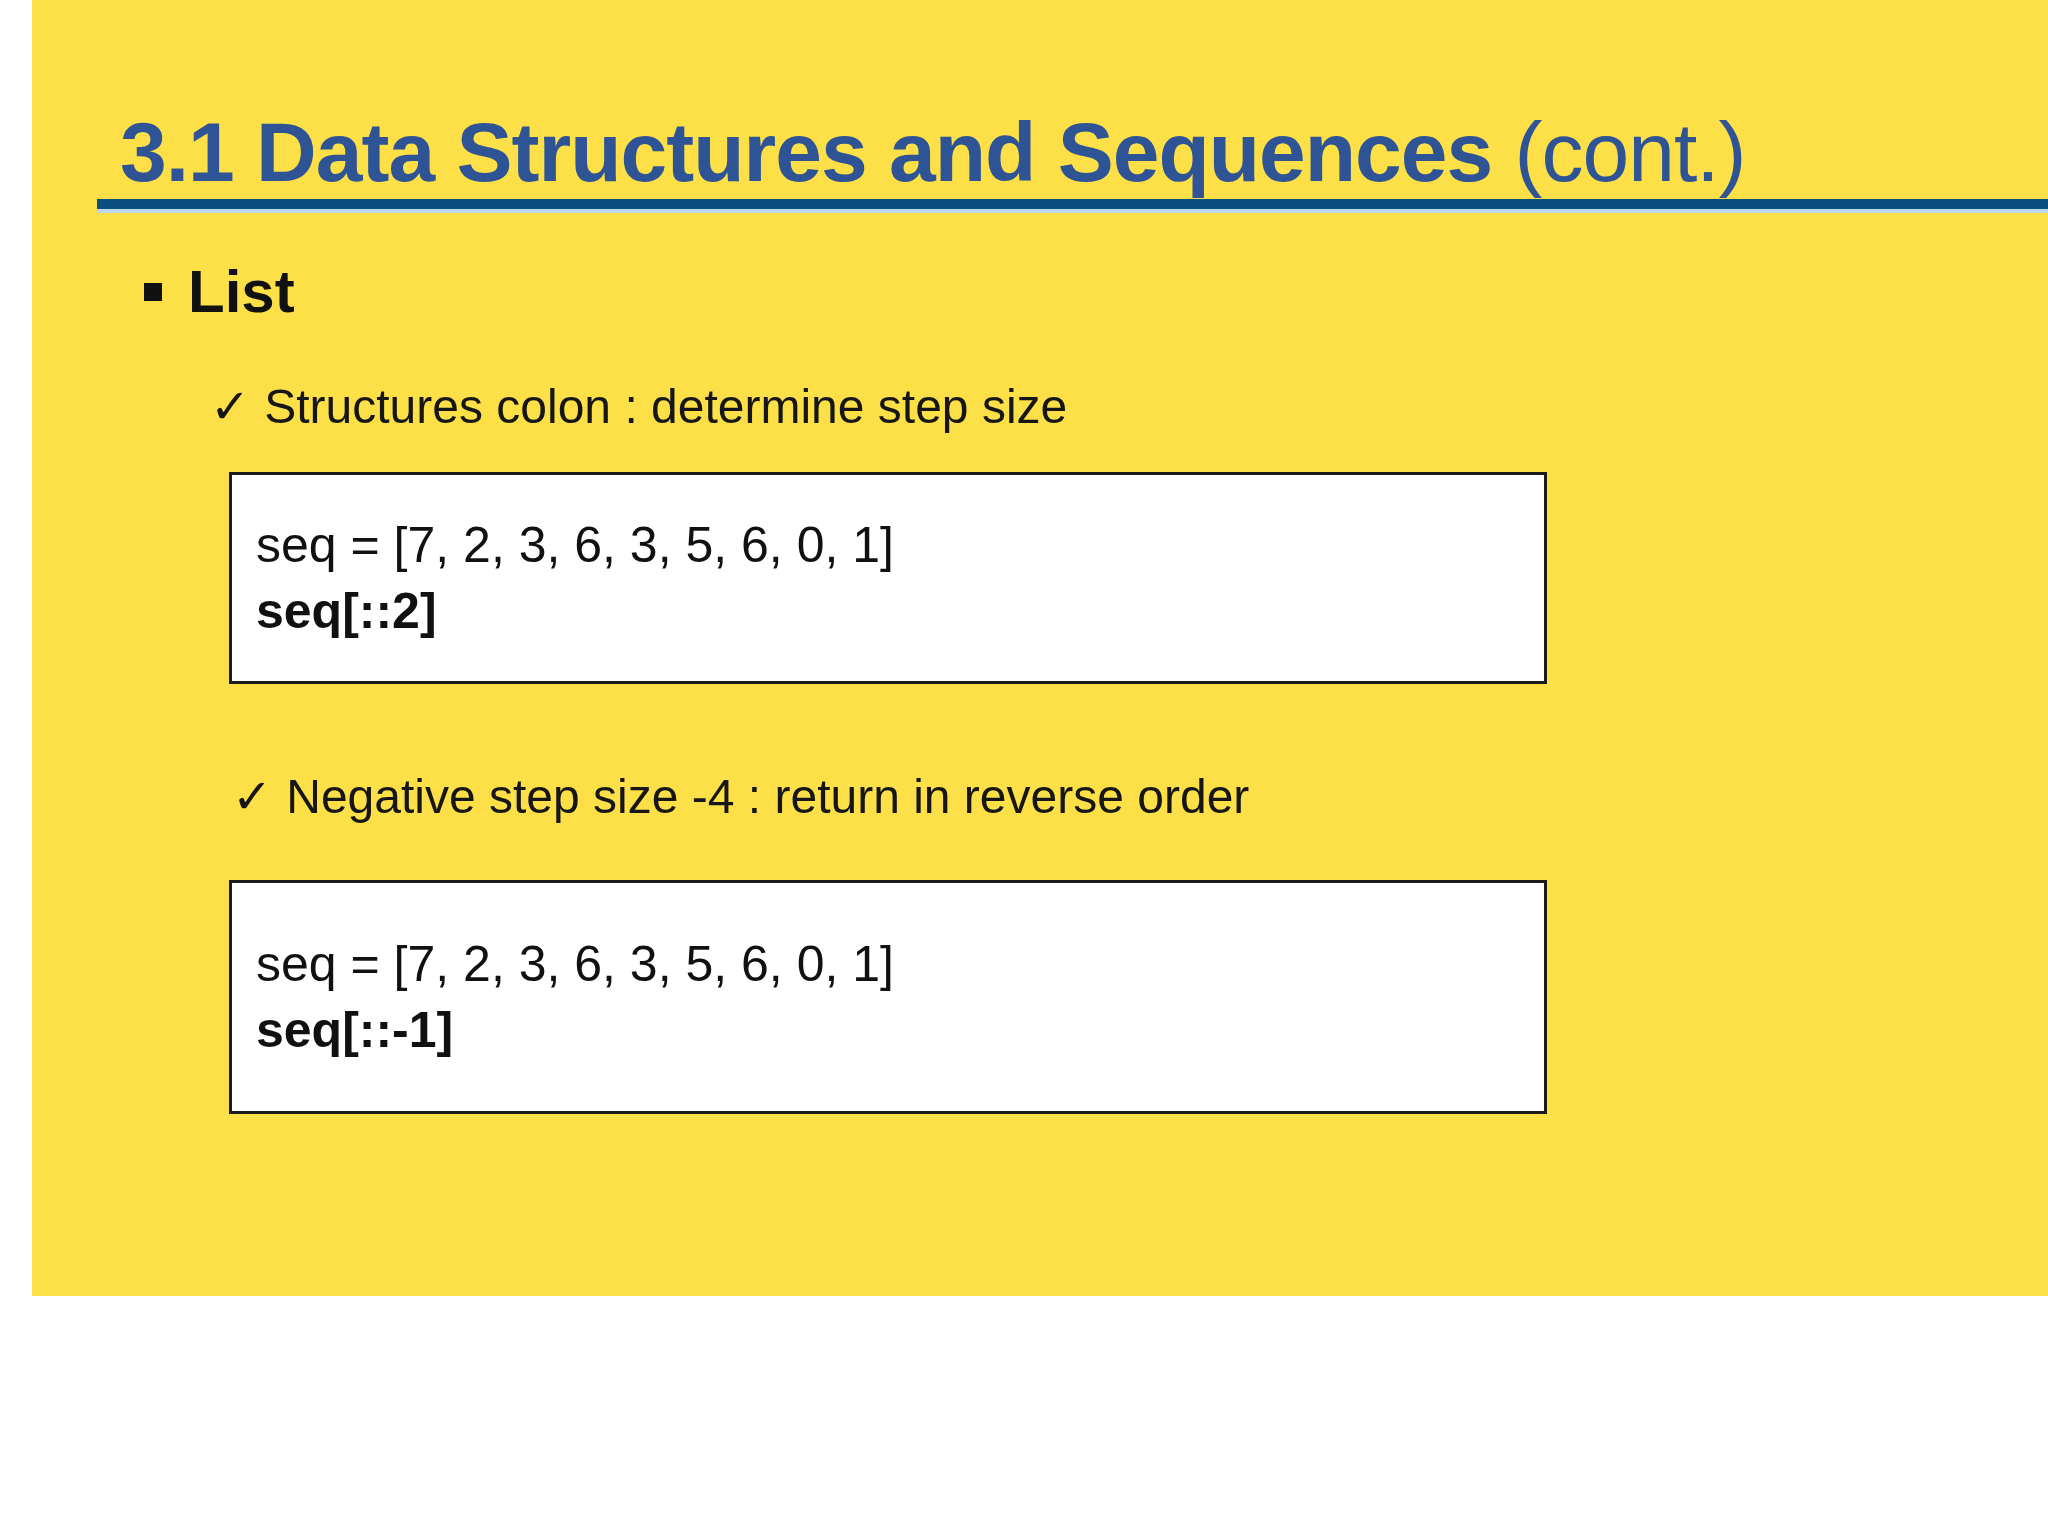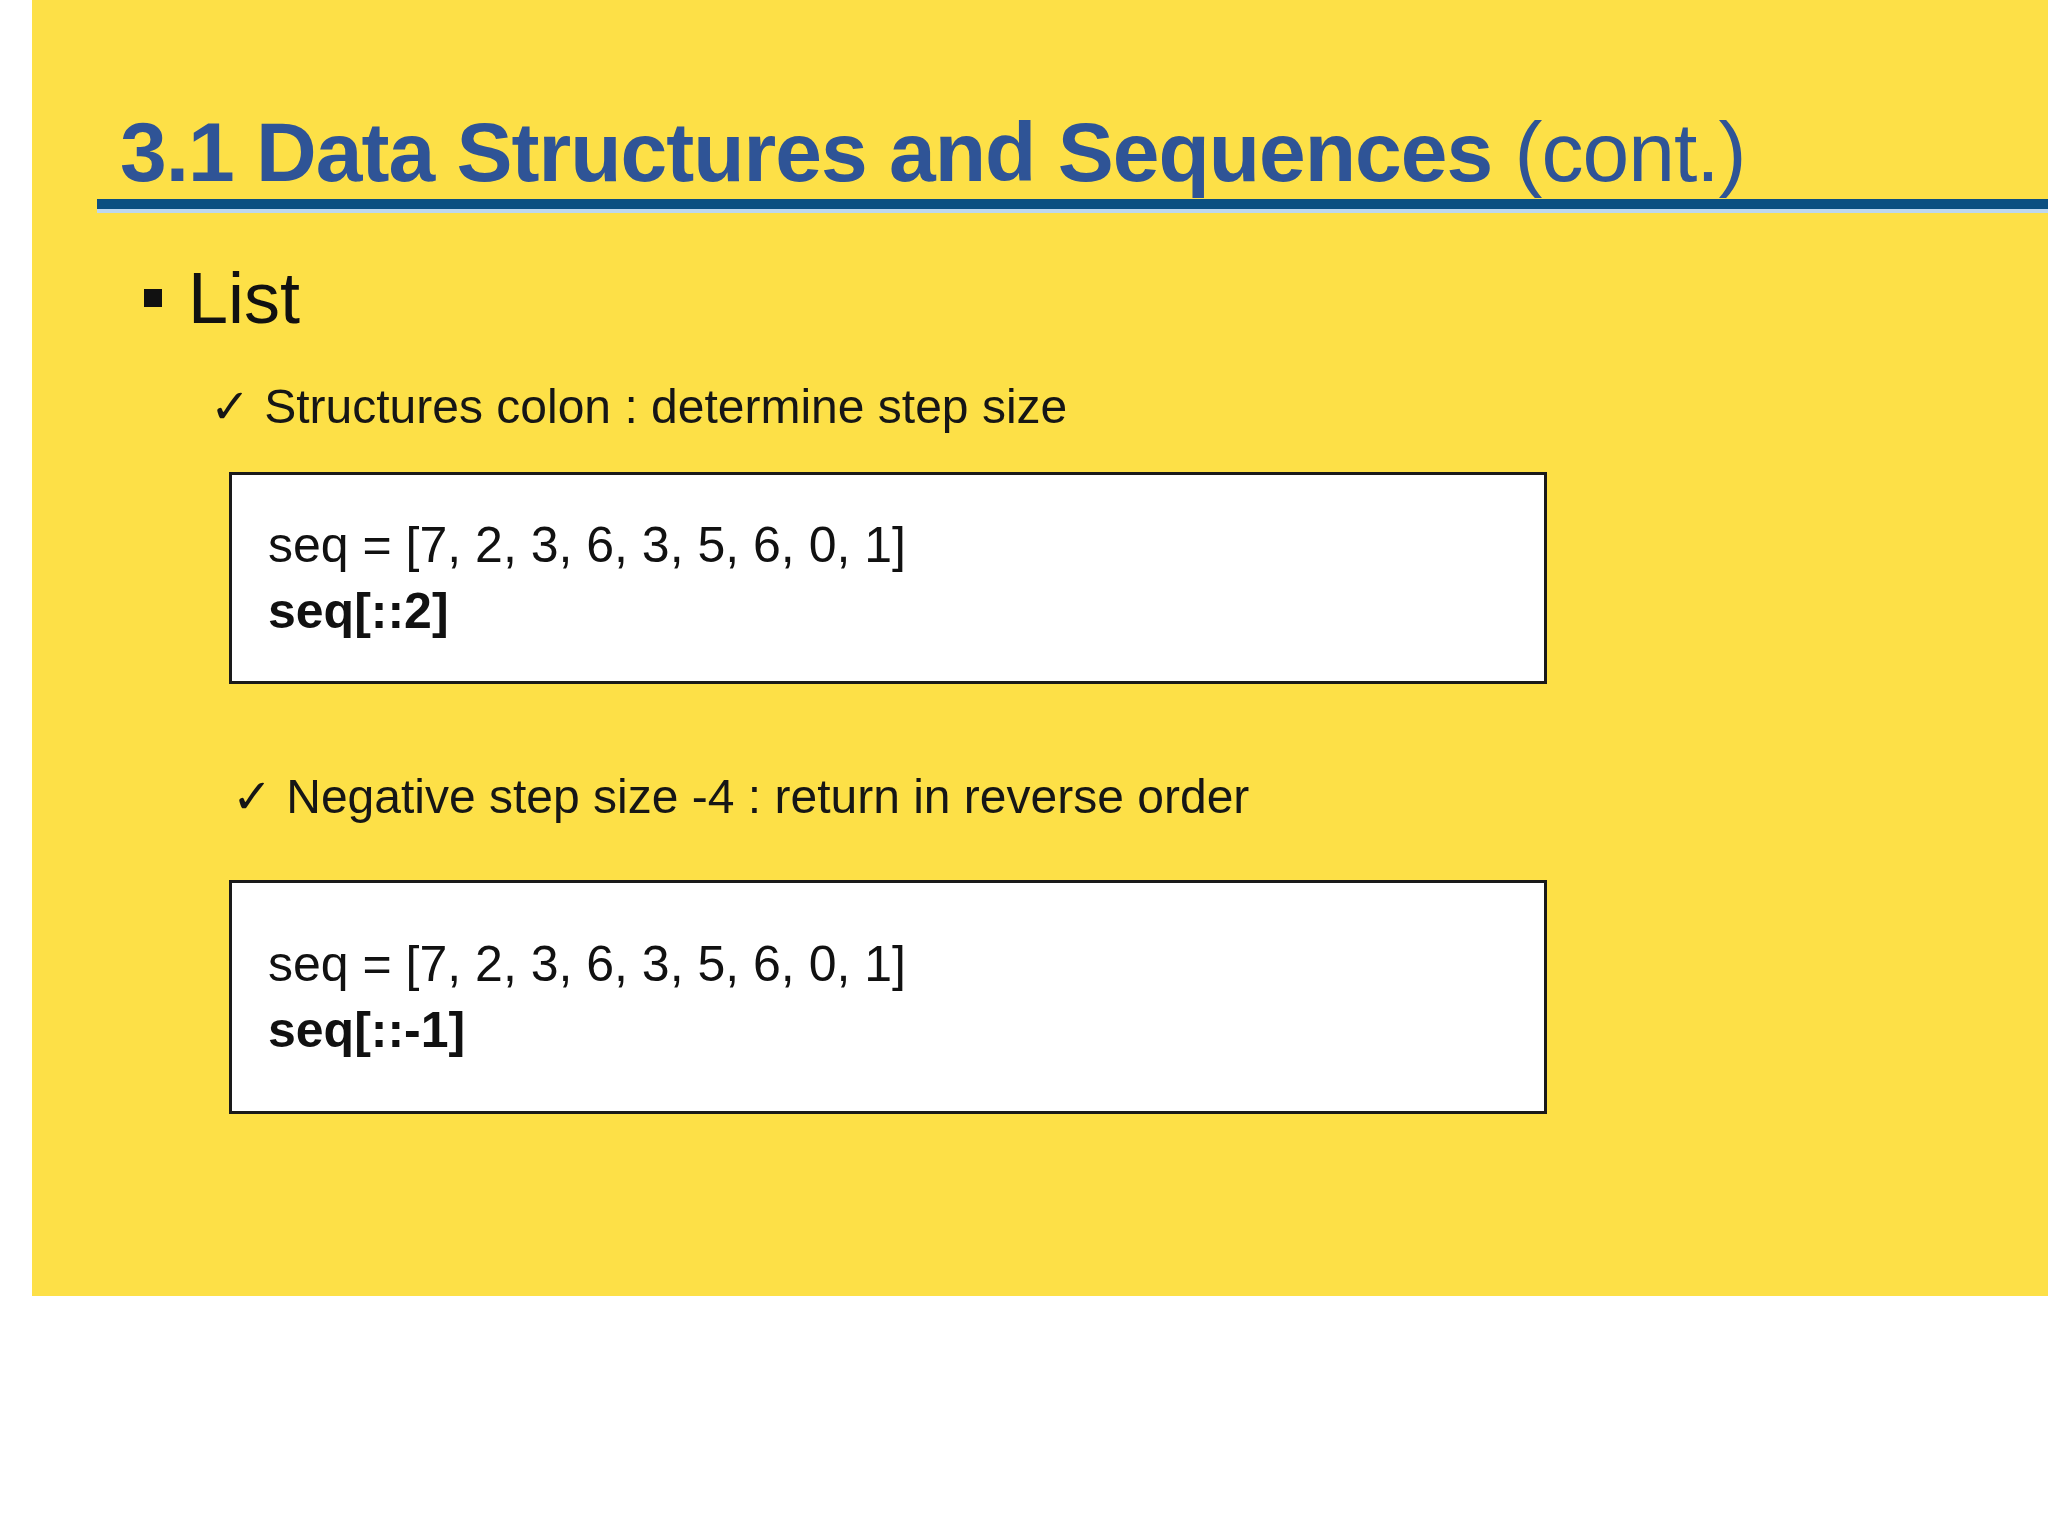--- a/index.html
+++ b/index.html
@@ -41,22 +41,22 @@
     align-items: center;
   }
   .square-bullet {
     width: 18px;
     height: 18px;
     background: #111111;
     margin-right: 26px;
     flex: 0 0 auto;
   }
   .list-label {
-    font-size: 72px;
-    font-weight: 400;
+    font-size: 60px;
+    font-weight: 700;
     color: #111111;
     line-height: 1;
   }
   .check-line {
     position: absolute;
     font-size: 48px;
     color: #161616;
     white-space: nowrap;
   }
   .check-line .check {
@@ -69,21 +69,21 @@
   .code-box {
     position: absolute;
     left: 197px;
     width: 1318px;
     border: 3px solid #1a1a1a;
     box-sizing: border-box;
     background: #ffffff;
     display: flex;
     flex-direction: column;
     justify-content: center;
-    padding-left: 36px;
+    padding-left: 24px;
   }
   #code-box-1 { top: 472px; height: 212px; }
   #code-box-2 { top: 880px; height: 234px; }
   .code-line {
     font-size: 50px;
     line-height: 66px;
     color: #111111;
     white-space: nowrap;
   }
   .code-line.bold { font-weight: 700; }

